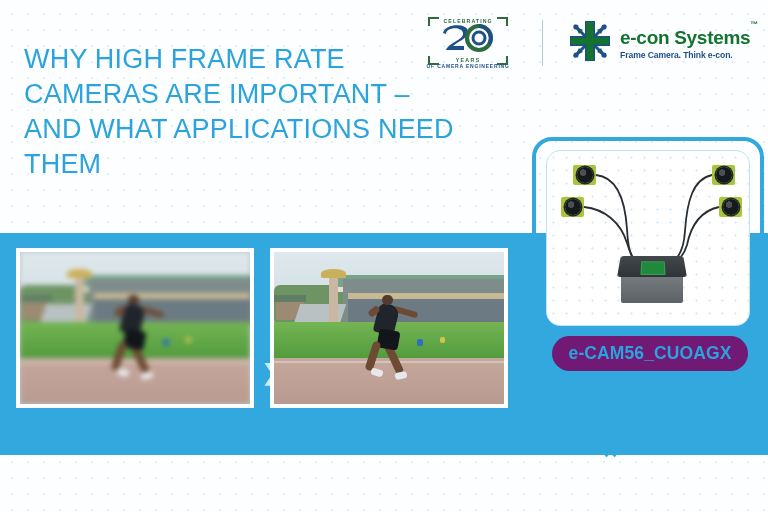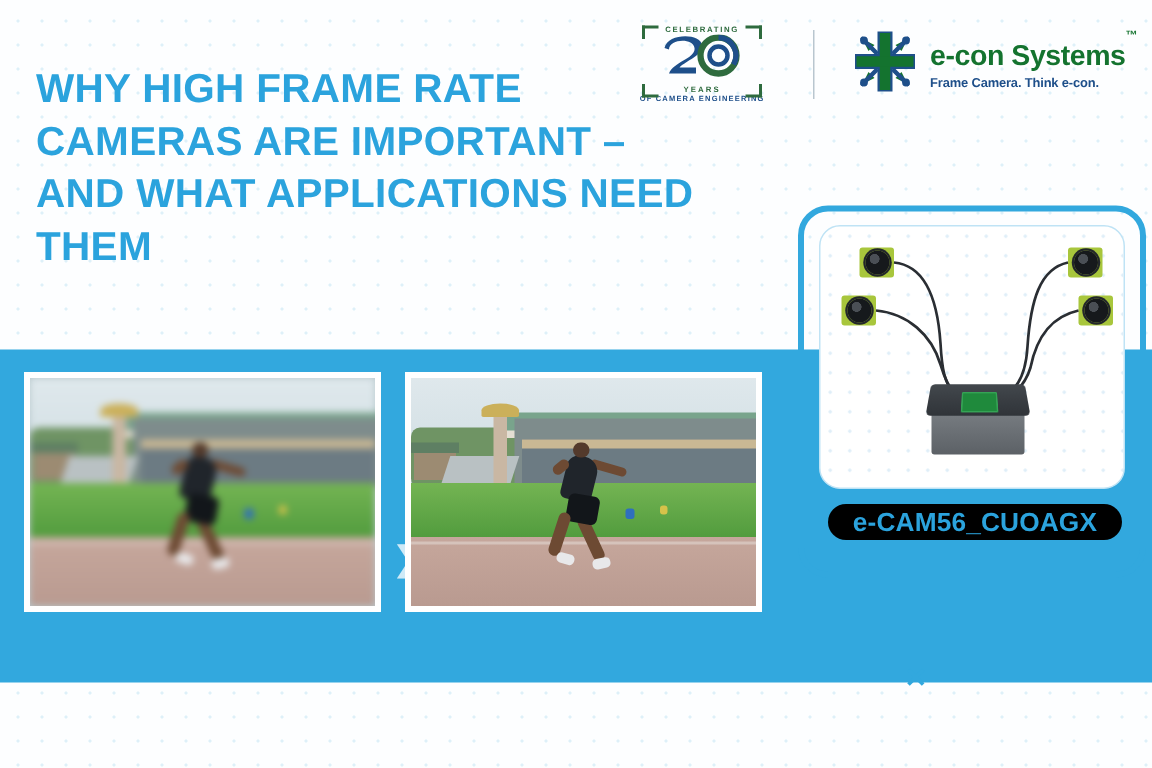--- a/index.html
+++ b/index.html
@@ -23,21 +23,21 @@
     background-position:4px 6px;
     opacity:.85;
     pointer-events:none;
   }
   
   .title{
     position:absolute;
     left:24px; top:42px;
     width:440px;
     color:#2ba3dd;
-    font-weight:bold;
+    font-weight:normal;
     font-size:27px;
     line-height:1.30;
     letter-spacing:.2px;
     text-transform:uppercase;
   }
   .logos{
     position:absolute;
     right:10px; top:12px;
     display:flex; align-items:center; gap:24px;
     height:62px;
@@ -180,22 +180,22 @@
     border-radius:3px;
     transform:perspective(60px) rotateX(18deg);
   }
   .pcb{
     position:absolute; left:22px; top:6px; width:24px; height:14px;
     background:#1f8a3c; border-radius:1px;
     box-shadow:inset 0 0 0 1px #35a355;
   }
   .prodlabel{
     position:absolute; left:552px; top:336px;
-    width:196px; height:24px;
-    background:#000000;
+    width:196px; height:35px;
+    background:#701a75;
     border-radius:19px;
     display:flex; align-items:center; justify-content:center;
     color:#2ba3dd; font-weight:bold; font-size:17.5px; letter-spacing:.1px;
   }
   .xmark{
     position:absolute; left:603px; top:443px;
     color:#32a8de; font-size:18px; font-weight:bold; line-height:1;
   }
 </style>
 </head>

